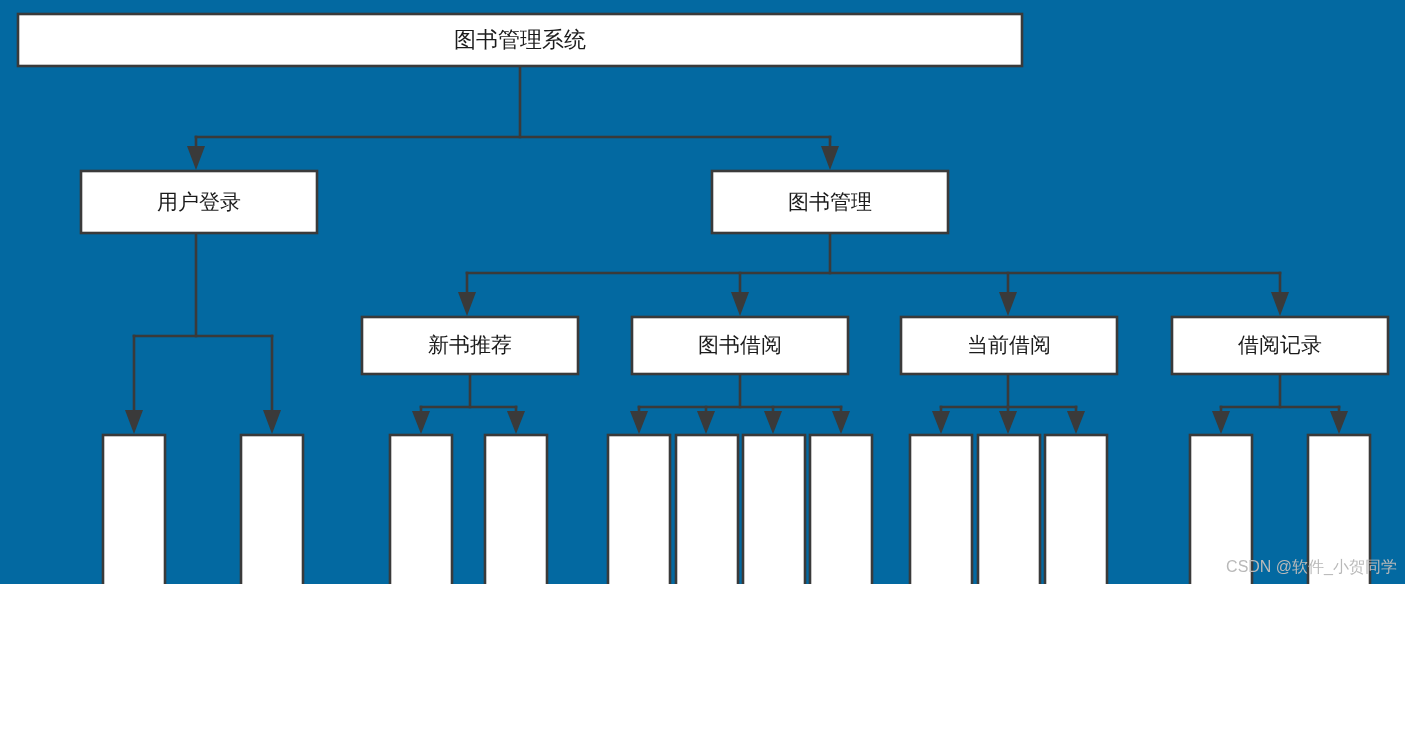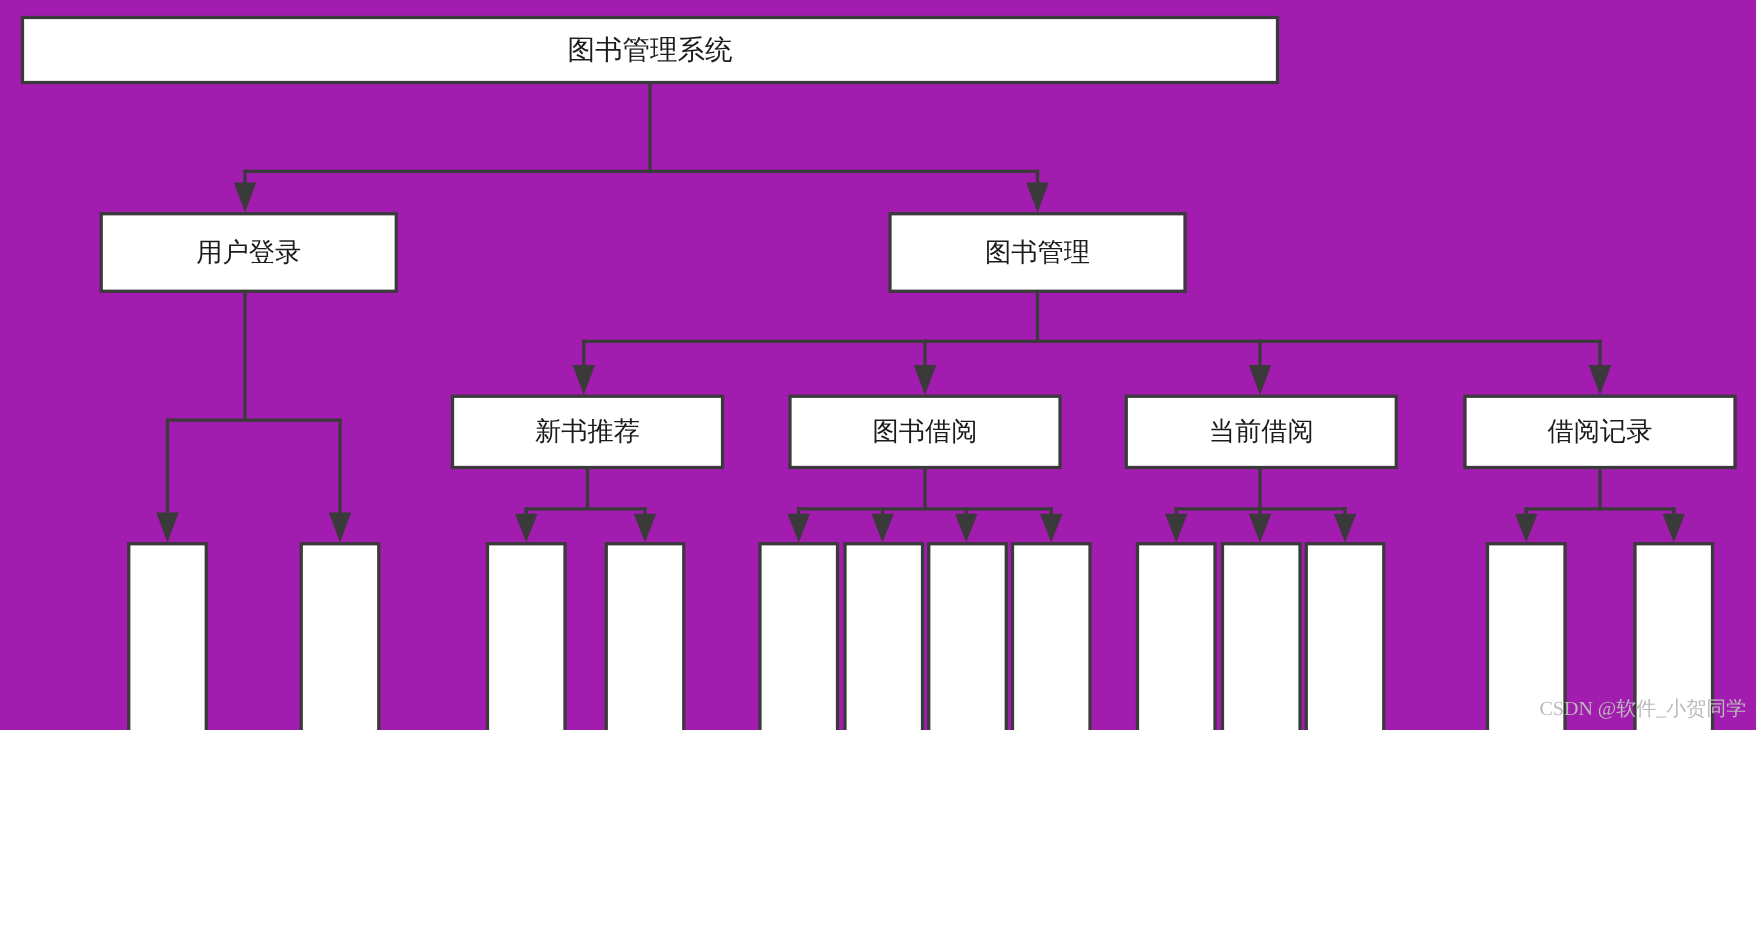--- a/index.html
+++ b/index.html
@@ -7,21 +7,21 @@
     padding: 0;
     background: #ffffff;
   }
   body {
     font-family: "DejaVu Sans", "Liberation Sans", sans-serif;
   }
   #diagram-root {
     position: relative;
     width: 1405px;
     height: 584px;
-    background: #a21caf;
+    background: #0369a1;
     overflow: hidden;
   }
   svg#tree-svg {
     position: absolute;
     left: 0;
     top: 0;
     width: 1405px;
     height: 747px;
   }
   .node-box {
@@ -54,21 +54,21 @@
   .label-v {
     font-size: 21px;
     writing-mode: vertical-rl;
     text-orientation: upright;
     letter-spacing: 2px;
   }
   .watermark {
     position: absolute;
     right: 8px;
     bottom: 6px;
-    font-family: Liberation Serif, serif;
+    font-family: Liberation Sans, sans-serif;
     font-size: 16px;
     color: #b9b9b9;
     white-space: nowrap;
     pointer-events: none;
   }
 </style>
 </head>
 <body>
 
 <div id="diagram-root">

